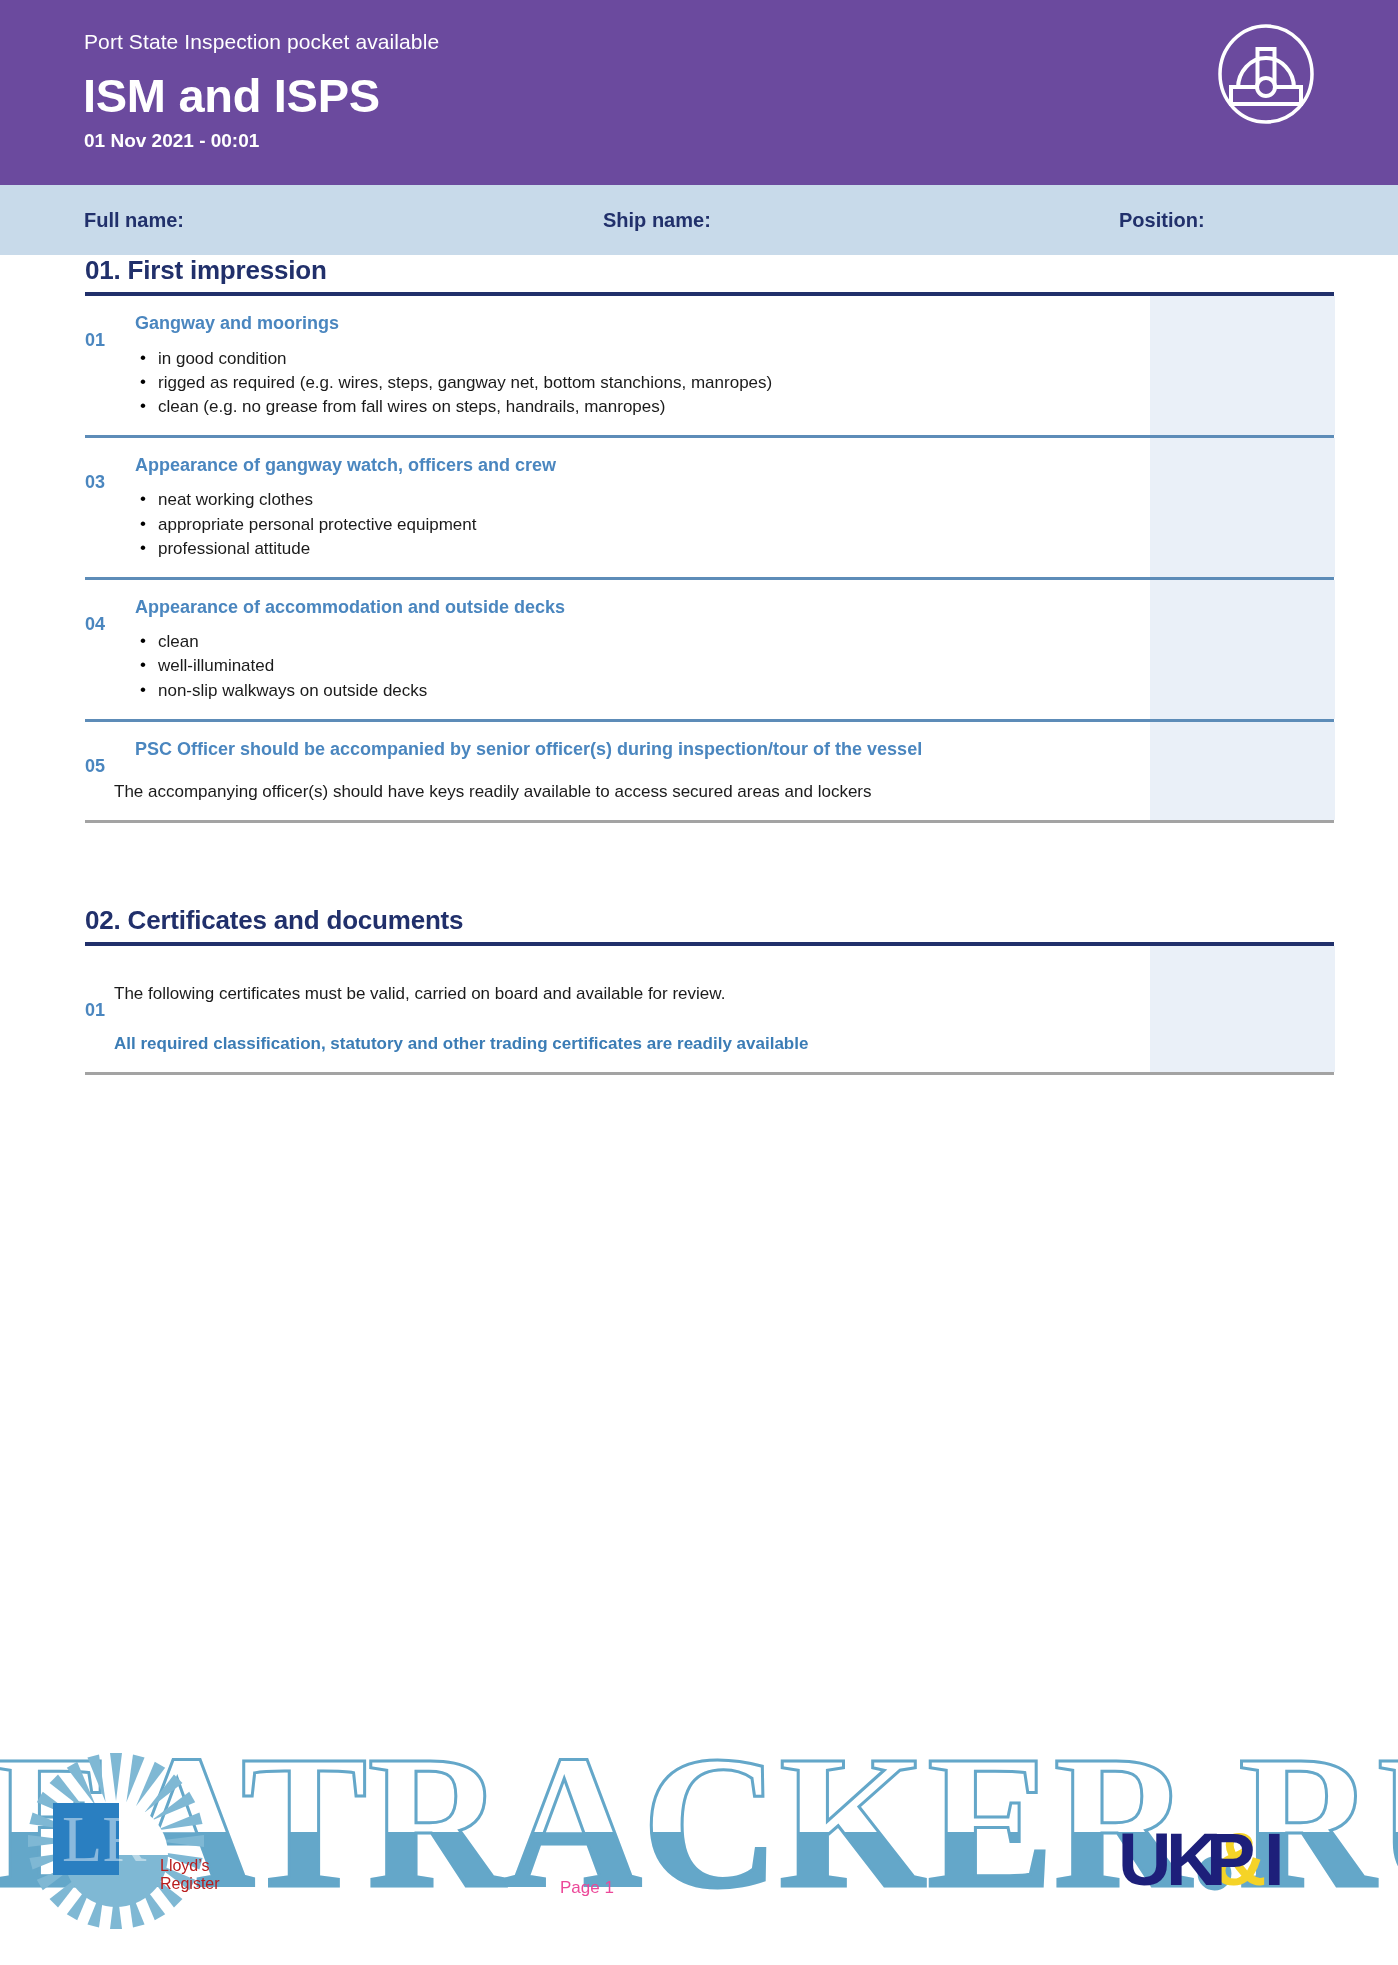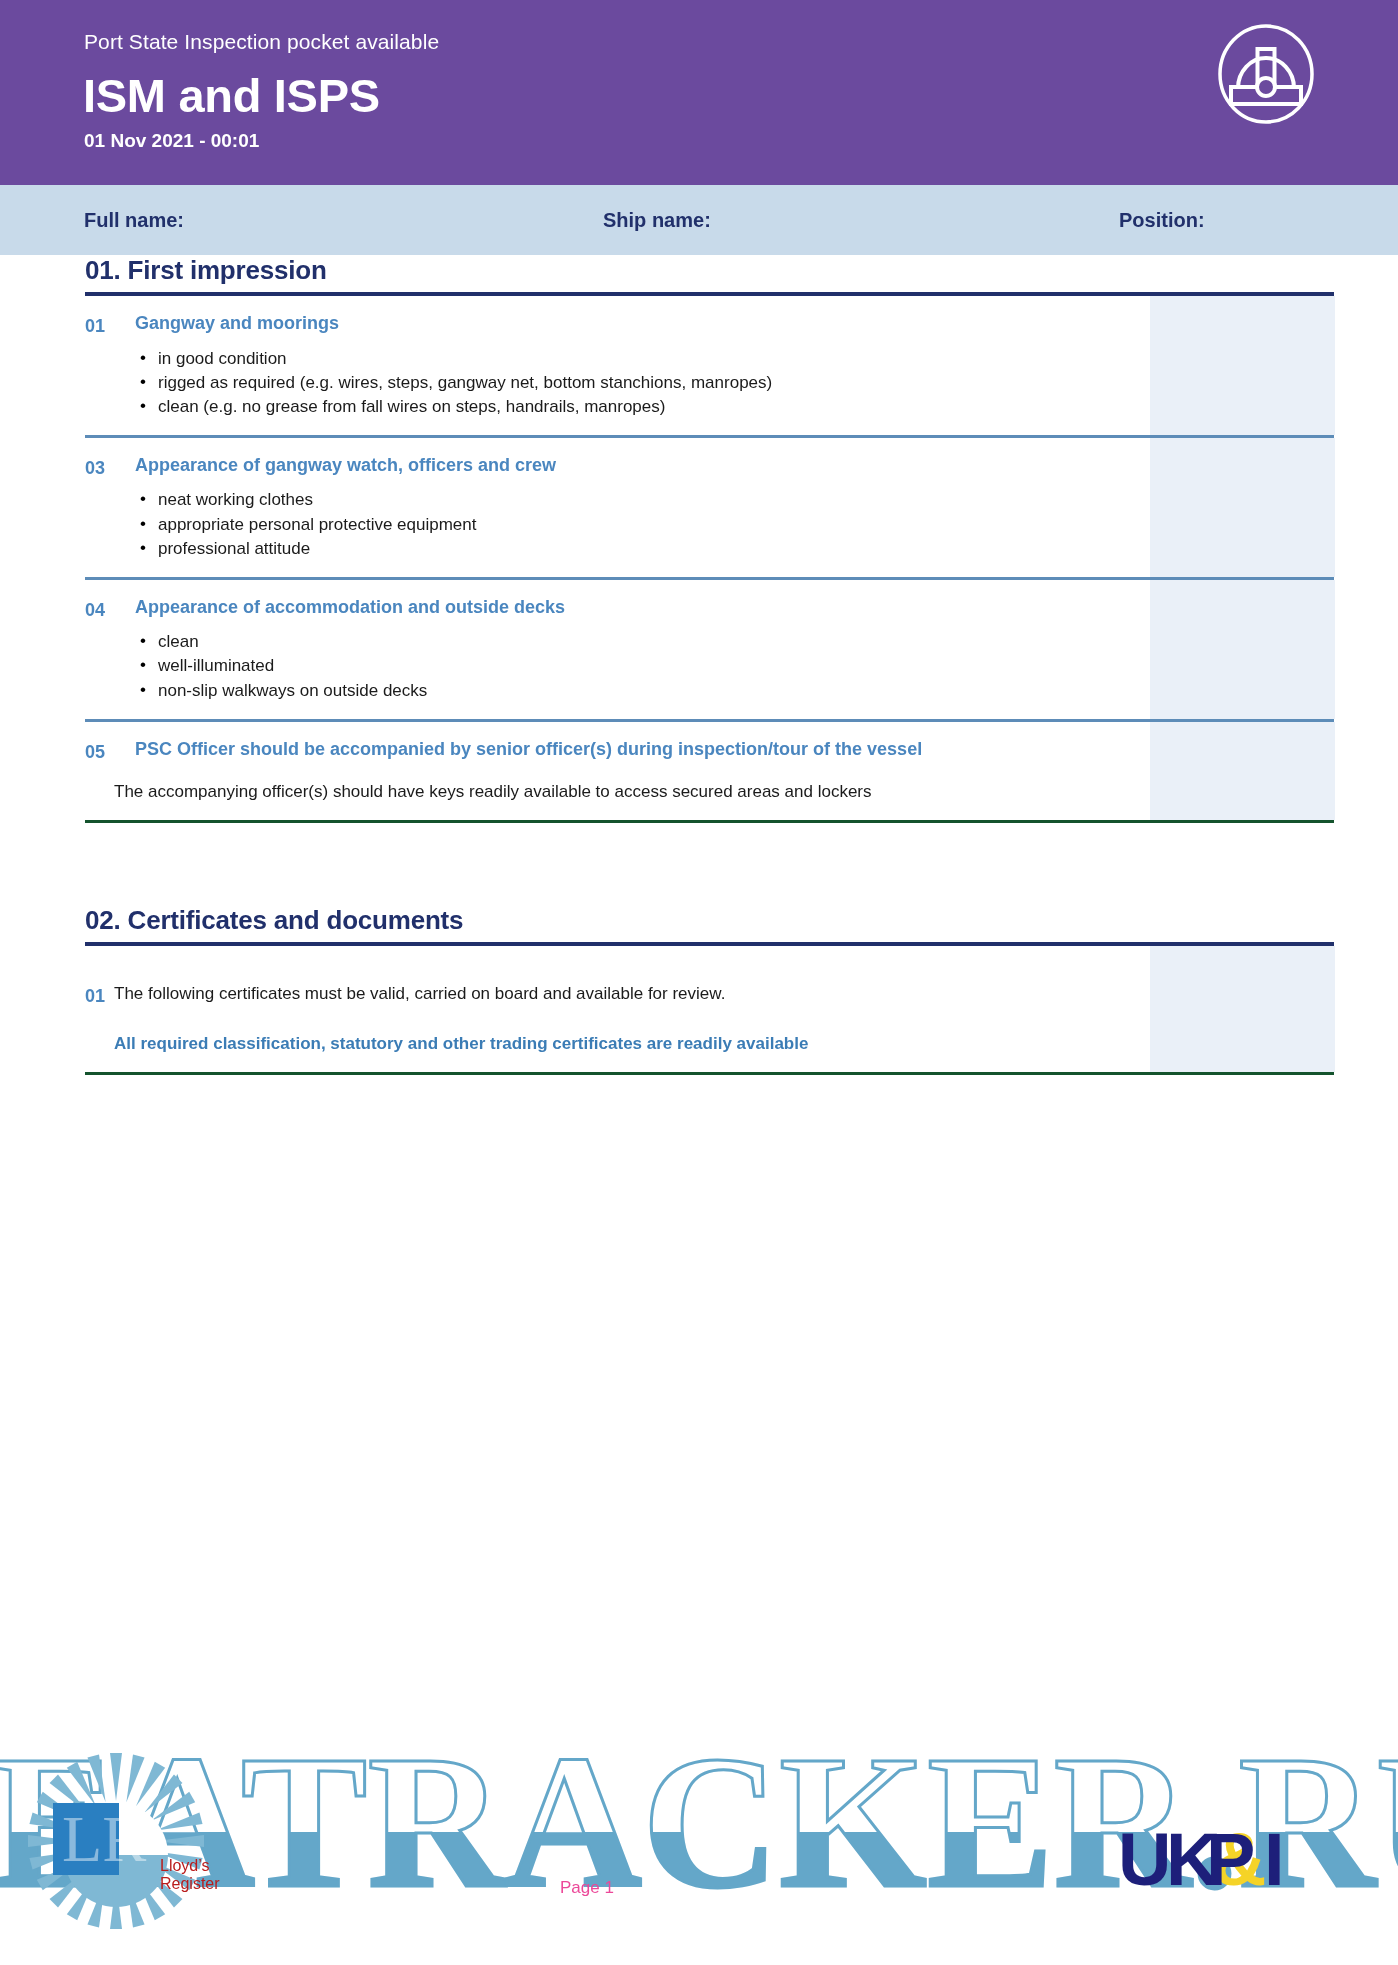--- a/index.html
+++ b/index.html
@@ -60,31 +60,31 @@
 
   .rows{position:relative;margin:0 64px 0 85px;}
 
   .row{
     position:relative;
     border-bottom:3px solid #5d8cb8;
     padding:16px 0 16px 0;
     min-height:20px;
     box-sizing:border-box;
   }
-  .row:last-child{border-bottom:3px solid #14532d;}
+  .row:last-child{border-bottom:3px solid #a3a3a3;}
 
   
   .row .shade{
     position:absolute;top:0;right:-1px;width:185px;height:100%;
     background:#eaf0f8;
   }
   .row-inner{position:relative;z-index:2;}
 
   .row-num{
-    position:absolute;left:0;top:4px;
+    position:absolute;left:0;top:18px;
     font-size:18px;font-weight:bold;color:#4a86bf;width:50px;
   }
   .row-head{
     margin-left:50px;
     font-size:18px;font-weight:bold;color:#4a86bf;
     line-height:1.25;
   }
   .row-body{margin-left:29px;}
 
   ul.bl{

